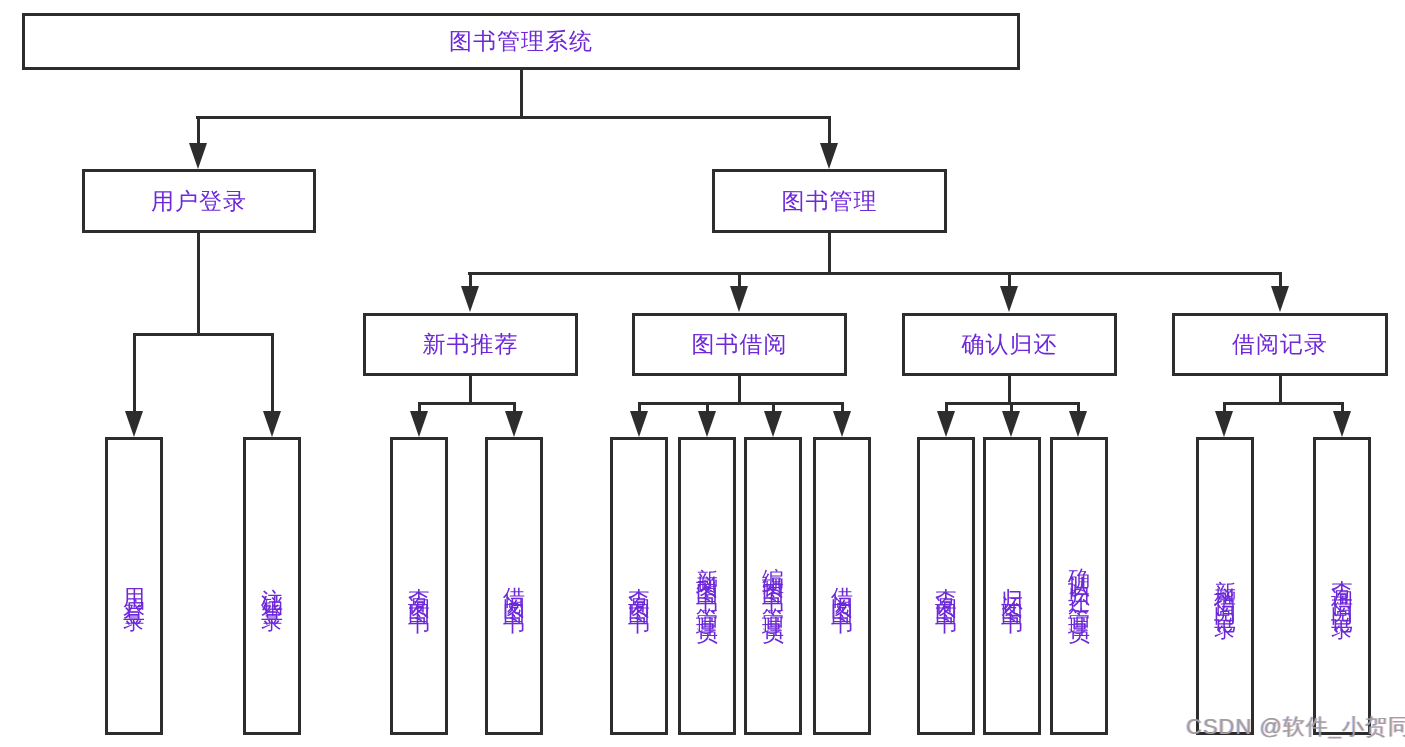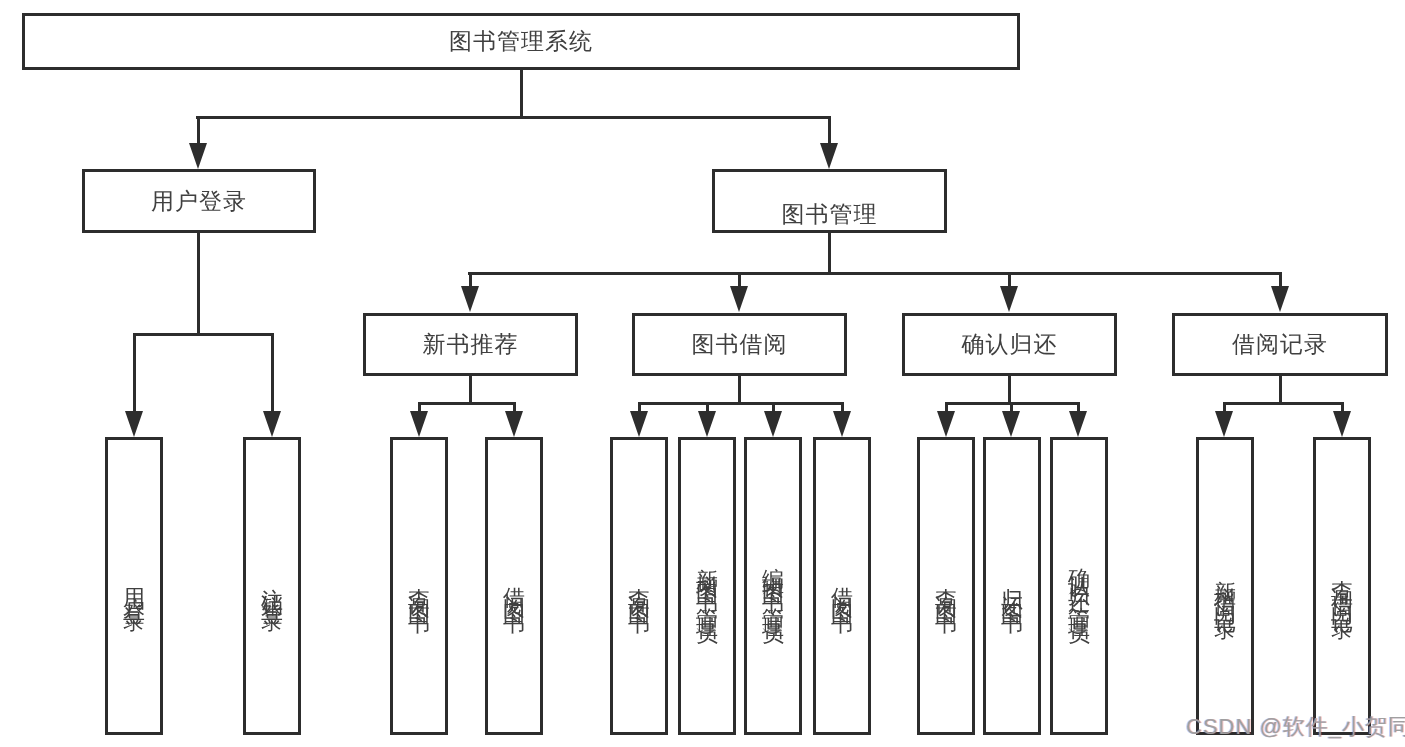--- a/index.html
+++ b/index.html
@@ -9,21 +9,21 @@
     height: 747px;
     background: #ffffff;
     font-family: "Liberation Sans", sans-serif;
     overflow: hidden;
   }
   .box {
     position: absolute;
     box-sizing: border-box;
     border: 3px solid #2d2d2d;
     background: #ffffff;
-    color: #404040;
+    color: #6d28d9;
     display: flex;
     align-items: center;
     justify-content: center;
   }
   .h-label { font-size: 23px; letter-spacing: 1px; white-space: nowrap; }
   .leaf {
     writing-mode: vertical-rl;
     text-orientation: mixed;
     font-size: 22px;
     letter-spacing: 8px;
@@ -55,21 +55,21 @@
 <div class="canvas">
 
   <div class="box h-label" style="left:22px; top:13px; width:998px; height:57px;">
     <span>图书管理系统</span>
   </div>
 
   <div class="box h-label" style="left:82px; top:169px; width:234px; height:64px;">
     <span>用户登录</span>
   </div>
 
-  <div class="box h-label" style="left:712px; top:169px; width:235px; height:64px;align-items:flex-end;">
+  <div class="box h-label" style="left:712px; top:169px; width:235px; height:64px;">
     <span>图书管理</span>
   </div>
 
   <div class="box h-label" style="left:363px; top:313px; width:215px; height:63px;">
     <span>新书推荐</span>
   </div>
 
   <div class="box h-label" style="left:632px; top:313px; width:215px; height:63px;">
     <span>图书借阅</span>
   </div>

